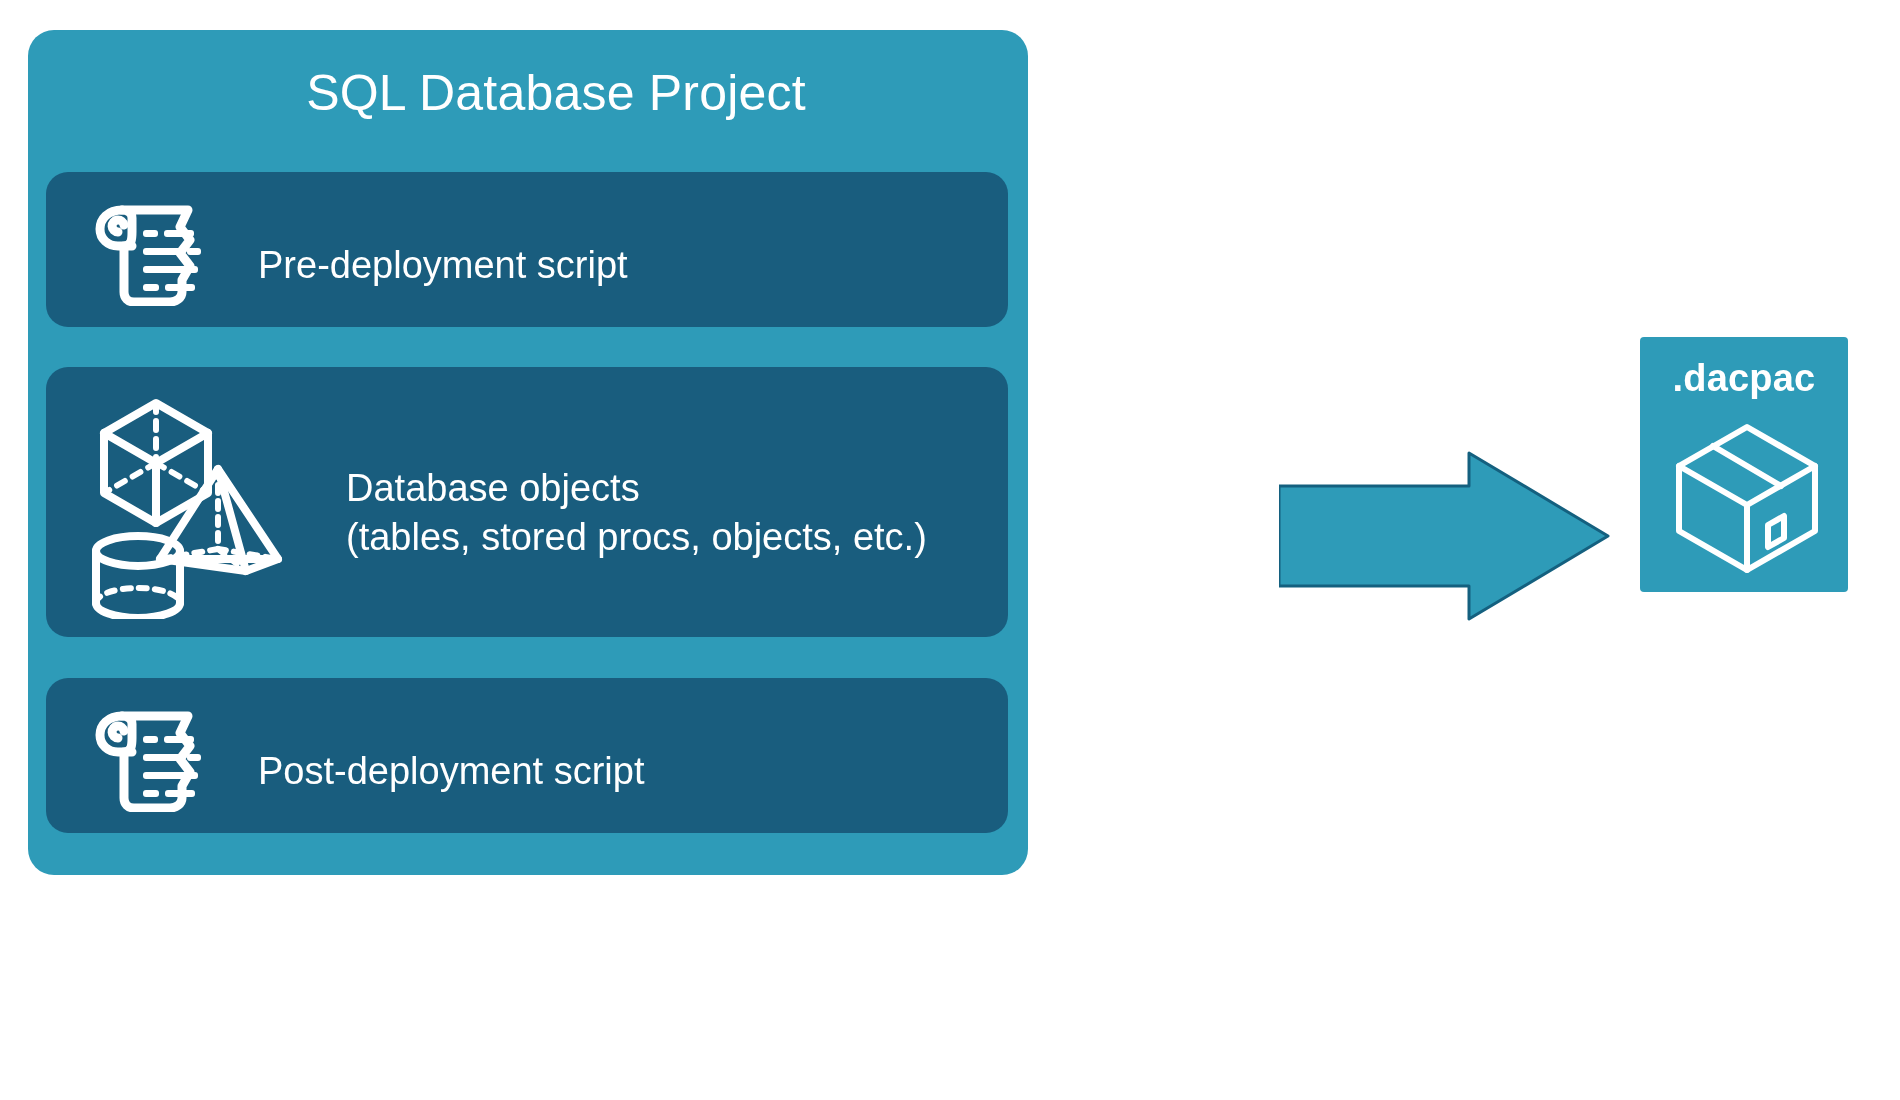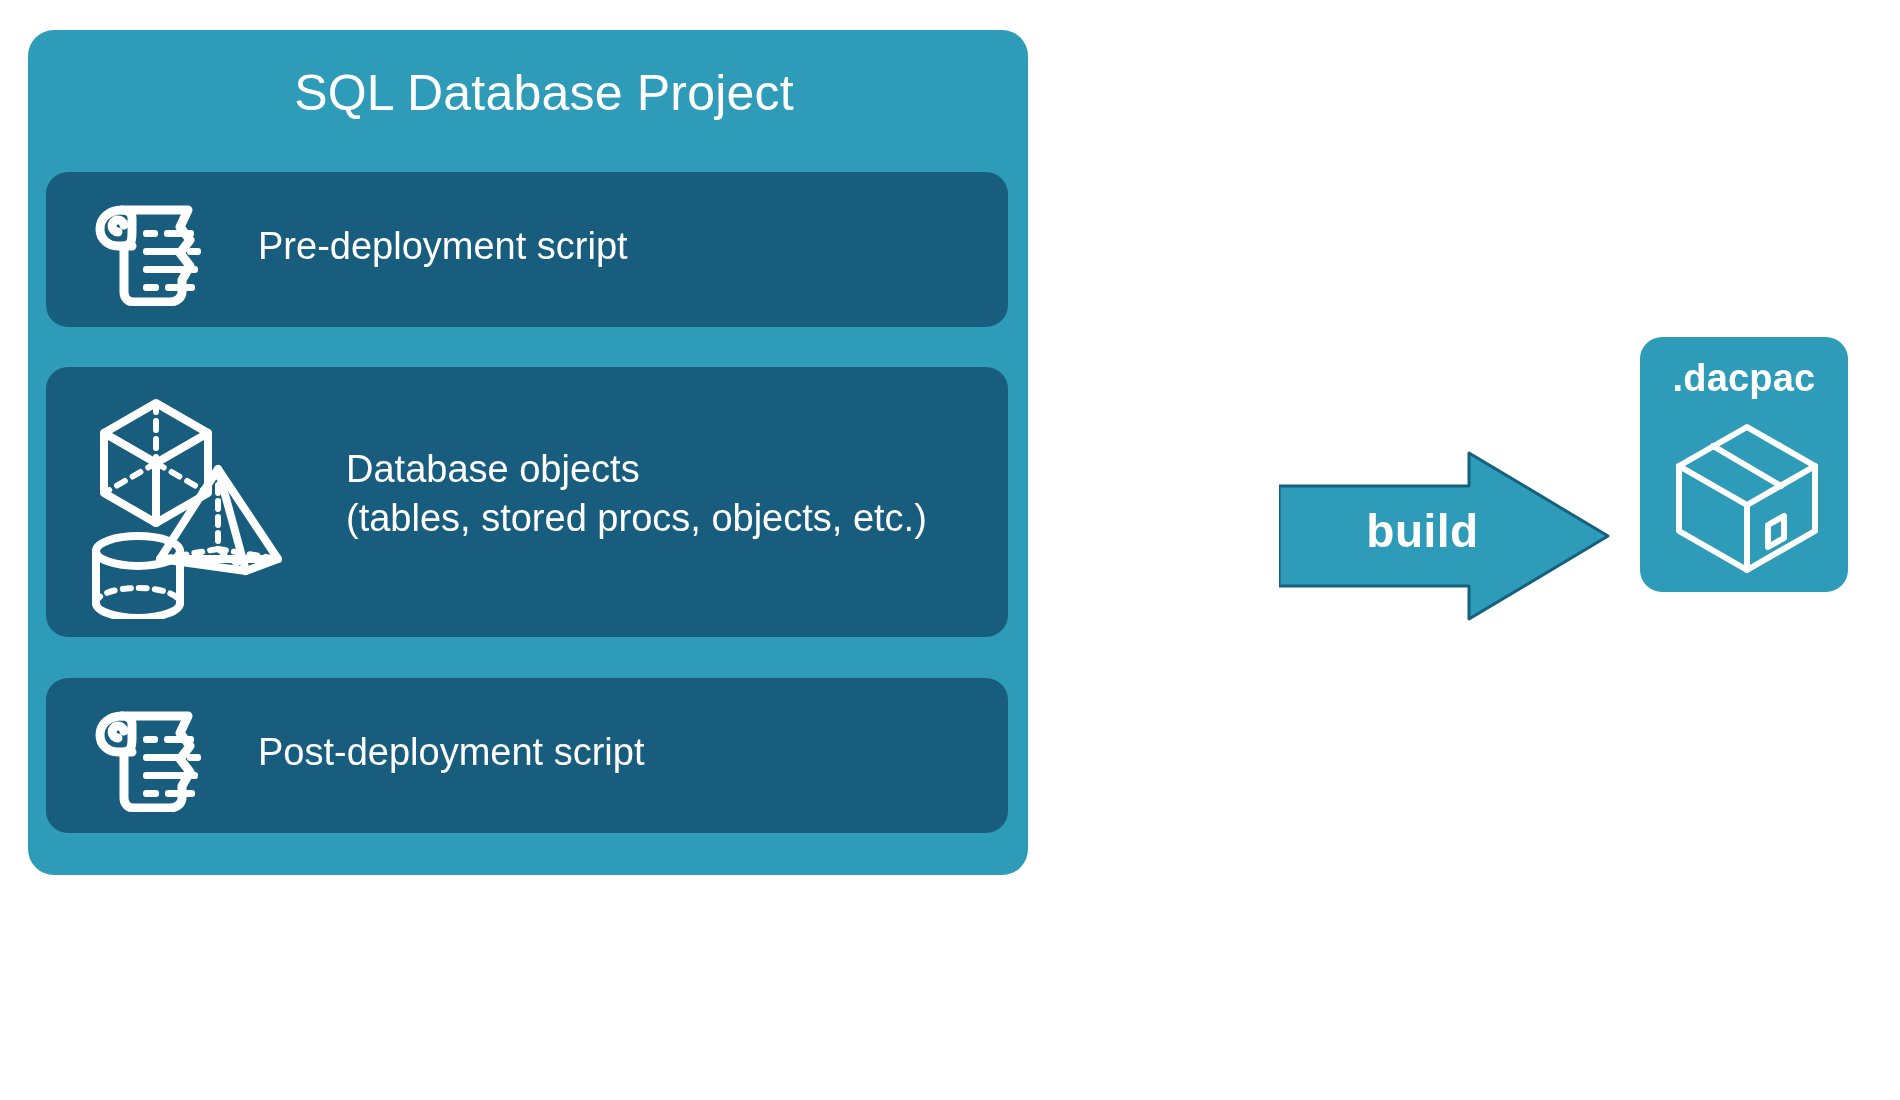--- a/index.html
+++ b/index.html
@@ -26,21 +26,21 @@
     left: 28px;
     top: 30px;
     width: 1000px;
     height: 845px;
     background: #2E9BB8;
     border-radius: 26px;
     box-sizing: border-box;
   }
   .project-title {
     position: absolute;
-    left: 0;
+    left: 12px;
     top: 36px;
     width: 100%;
     text-align: center;
     color: #ffffff;
     font-size: 50px;
     font-weight: 400;
     letter-spacing: 0.2px;
     line-height: 1.1;
     padding-left: 16px;
   }
@@ -59,20 +59,21 @@
   .card-objs { top: 337px; height: 270px; }
   .card-post { top: 648px; height: 155px; padding-left: 12px; }
 
   .card-label {
     position: absolute;
     color: #ffffff;
     font-size: 38px;
     font-weight: 400;
     line-height: 1.28;
     white-space: pre-line;
+    margin-top: 19px;
   }
   .card-pre  .card-label { left: 212px; top: 50px; }
   .card-post .card-label { left: 212px; top: 50px; }
   .card-objs .card-label { left: 300px; top: 78px; }
 
   .card-icon {
     position: absolute;
   }
   .icon-scroll { left: 42px; top: 22px; width: 120px; height: 112px; }
   .icon-shapes { left: 40px; top: 22px; width: 230px; height: 230px; }
@@ -98,21 +99,21 @@
   }
 
   
   .dacpac-box {
     position: absolute;
     left: 1640px;
     top: 337px;
     width: 208px;
     height: 255px;
     background: #2E9BB8;
-    border-radius: 22px;
+    border-radius: 4px;
     box-sizing: border-box;
   }
   .dacpac-label {
     position: absolute;
     left: 0;
     top: 20px;
     width: 100%;
     text-align: center;
     color: #ffffff;
     font-size: 38px;
@@ -246,21 +247,20 @@
       <div class="card-label">Post-deployment script</div>
     </div>
 
   </div>
 
   <span class="build-arrow">
     <svg viewBox="0 0 332 172" width="332" height="172" aria-hidden="true">
       <polygon points="0,36 190,36 190,3 329,86 190,169 190,136 0,136" fill="#2E9BB8" stroke="#14607F" stroke-width="3" stroke-linejoin="round"></polygon>
     </svg>
   </span>
-  <div class="build-arrow-label">build</div>
 
   <div class="dacpac-box">
     <div class="dacpac-label">.dacpac</div>
     <span class="dacpac-icon">
       <svg viewBox="0 0 150 155" width="150" height="155" aria-hidden="true">
         <g fill="none" stroke="#ffffff" stroke-width="6" stroke-linecap="round" stroke-linejoin="round">
 
           <path d="M75 6 L143 45 L143 110 L75 149 L7 110 L7 45 Z"></path>
 
           <path d="M7 45 L75 84 L143 45"></path>

